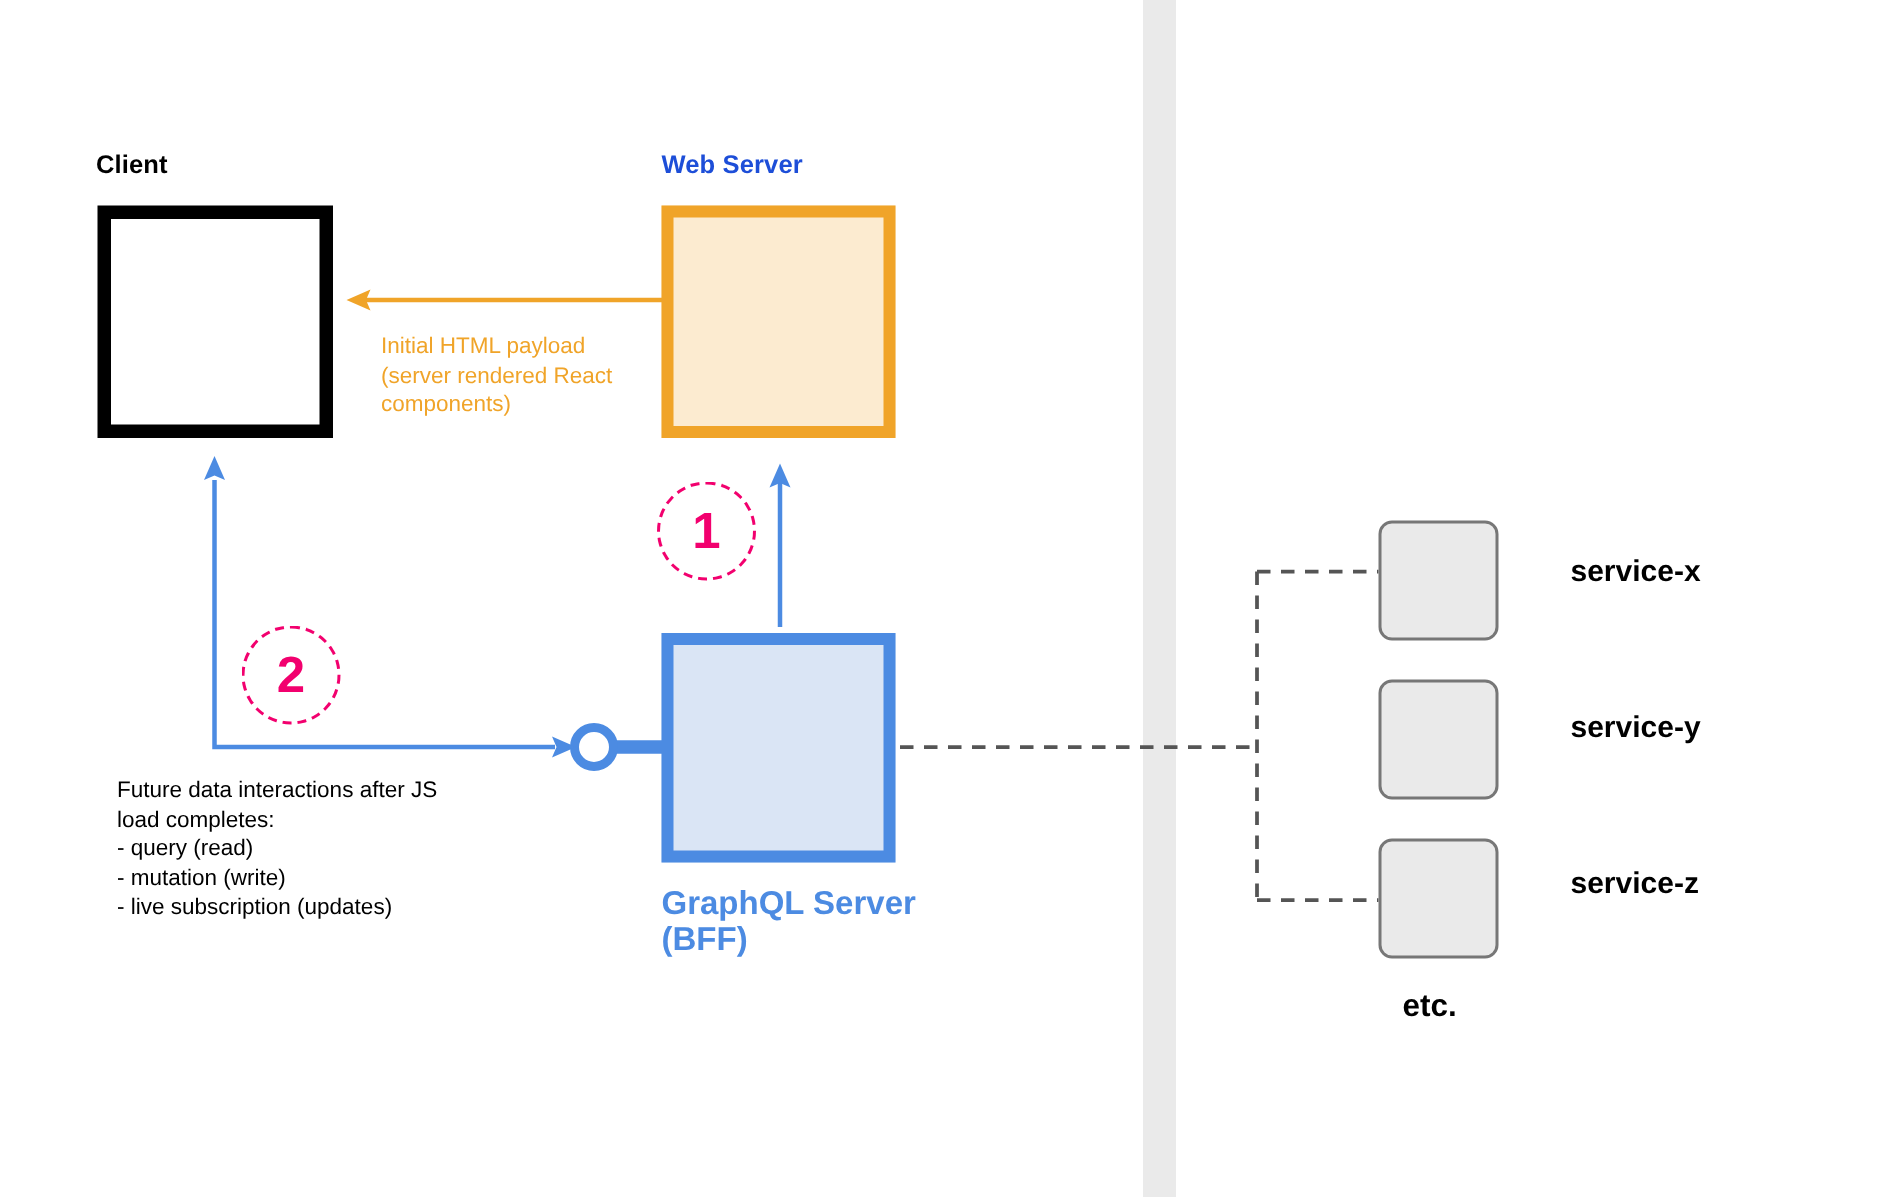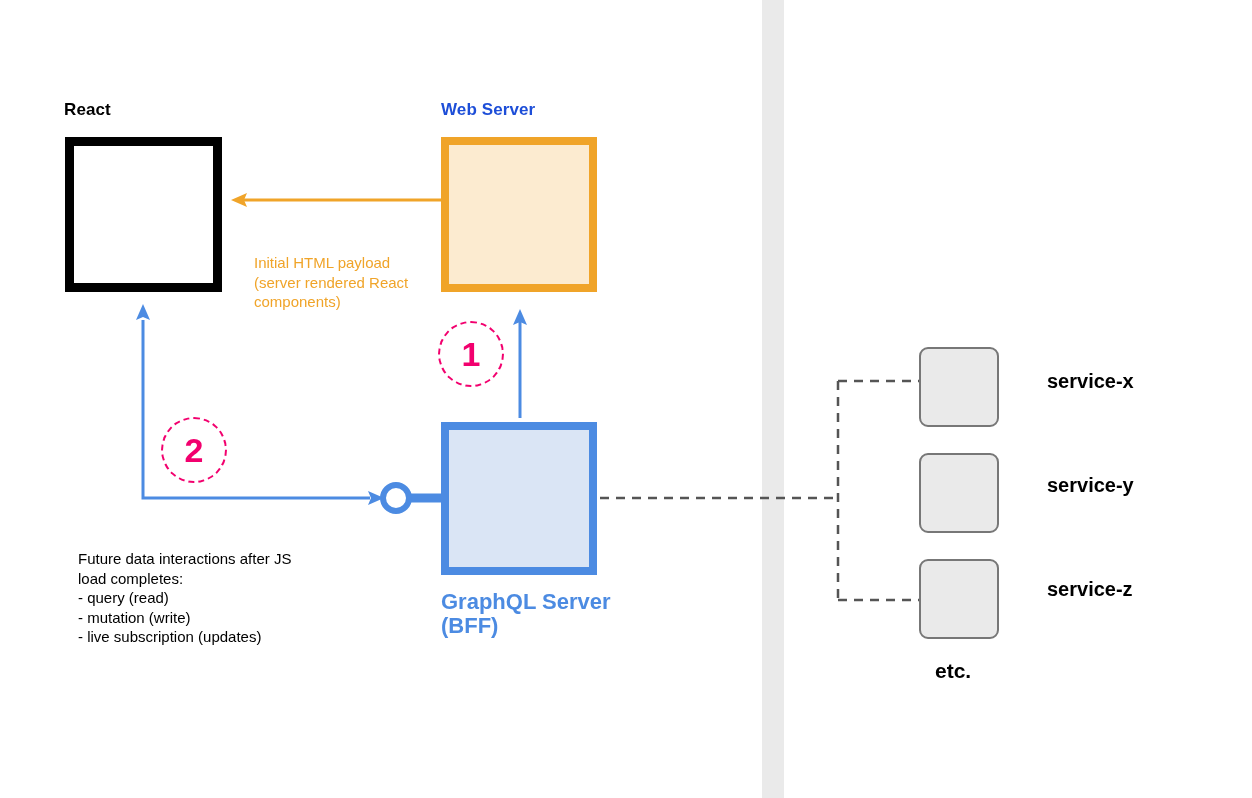--- a/index.html
+++ b/index.html
@@ -143,21 +143,20 @@
   }
   #step-1-badge { left: 438px; top: 321px; }
   #step-2-badge { left: 161px; top: 417px; }
 
   
   .annotation {
     position: absolute;
     font-size: 15px;
     line-height: 19.5px;
     white-space: pre-line;
-    margin-top: 32px;
   }
   #annotation-initial-html {
     left: 254px; top: 221px;
     width: 190px;
     color: #F0A429;
   }
   #annotation-data-queries {
     left: 534px; top: 335px;
     width: 210px;
     color: #5B9BF0;
@@ -199,21 +198,21 @@
     color: #000000;
   }
 </style>
 </head>
 <body>
 
 <div id="canvas">
 
   <div class="gray-band"></div>
 
-  <div class="heading" id="client-heading">React</div>
+  <div class="heading" id="client-heading">Client</div>
 
   <div id="client-box"></div>
 
   <div class="heading" id="webserver-heading">Web Server</div>
 
   <div id="webserver-box"></div>
 
   <svg id="orange-arrow" viewBox="0 0 212 24" xmlns="http://www.w3.org/2000/svg">
     <line x1="212" y1="12" x2="12" y2="12" stroke="#F0A429" stroke-width="3"></line>
     <polygon points="1,12 17,5 14,12 17,19" fill="#F0A429"></polygon>

